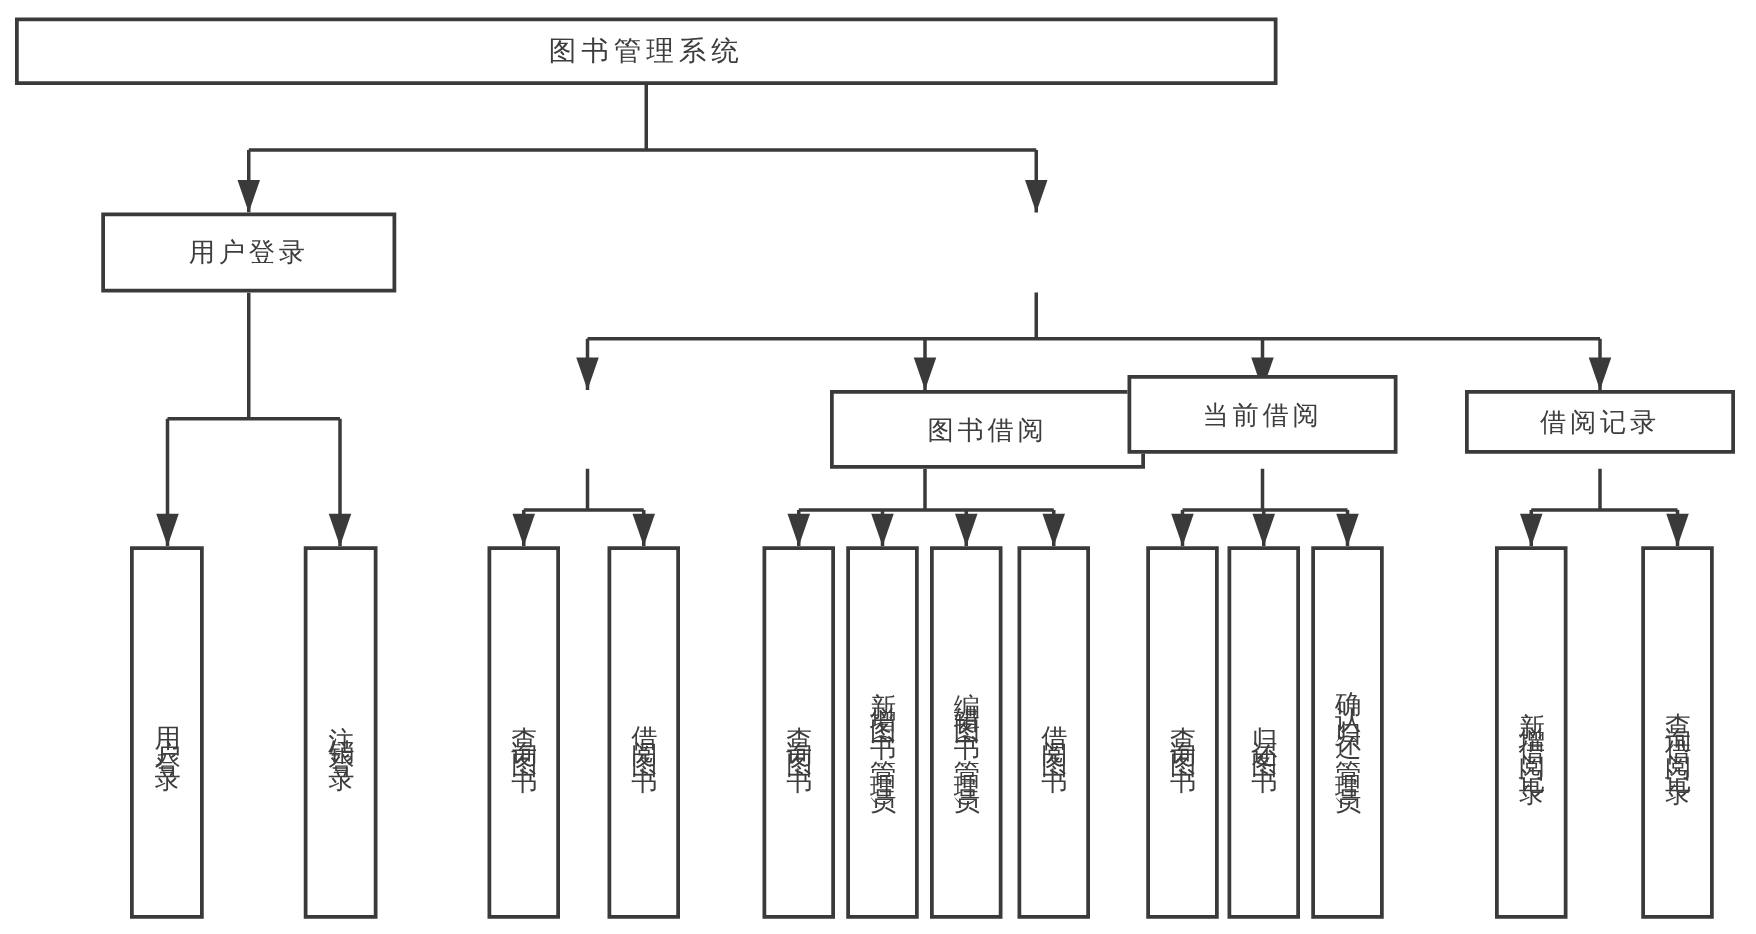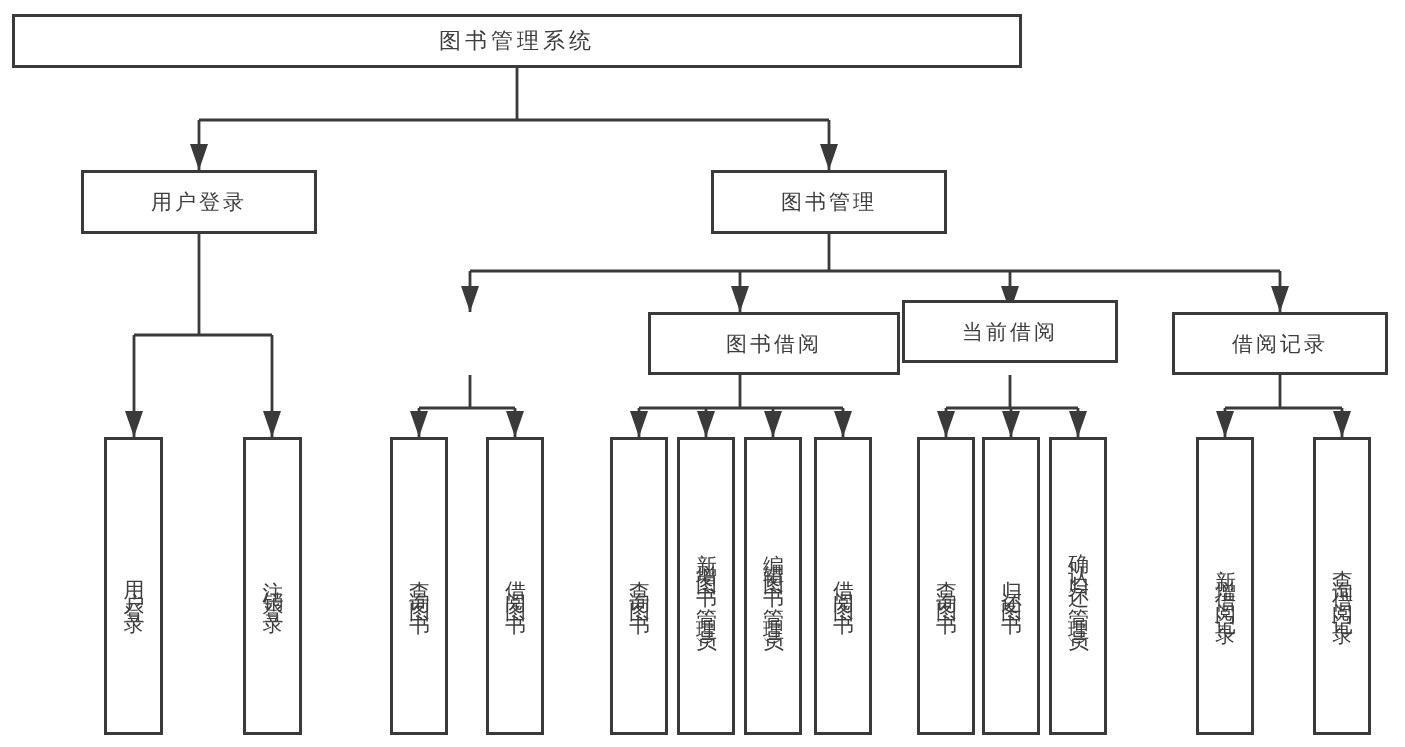--- a/index.html
+++ b/index.html
@@ -62,31 +62,28 @@
     </g>
   </svg>
 
   <div class="node root-node" style="left:12px;top:14px;width:1010px;height:54px">
     <span class="hlabel">图书管理系统</span>
   </div>
 
   <div class="node" style="left:81px;top:170px;width:236px;height:64px">
     <span class="hlabel">用户登录</span>
   </div>
-  <div class="node" style="left:711px;top:170px;width:236px;height:64px">
-    <span class="hlabel">图书管理</span>
-  </div>
 
-  <div class="node" style="left:648px;top:312px;width:252px;height:63px">
+  <div class="node" style="left:664px;top:312px;width:252px;height:63px">
     <span class="hlabel">图书借阅</span>
   </div>
   <div class="node" style="left:902px;top:300px;width:216px;height:63px">
     <span class="hlabel">当前借阅</span>
   </div>
-  <div class="node" style="left:1172px;top:312px;width:216px;height:63px">
+  <div class="node" style="left:1172px;top:312px;width:216px;height:51px">
     <span class="hlabel">借阅记录</span>
   </div>
 
   <div class="node" style="left:104px;top:437px;width:59px;height:298px">
     <span class="vlabel">用户登录</span>
   </div>
   <div class="node" style="left:243px;top:437px;width:59px;height:298px">
     <span class="vlabel">注销登录</span>
   </div>
 

